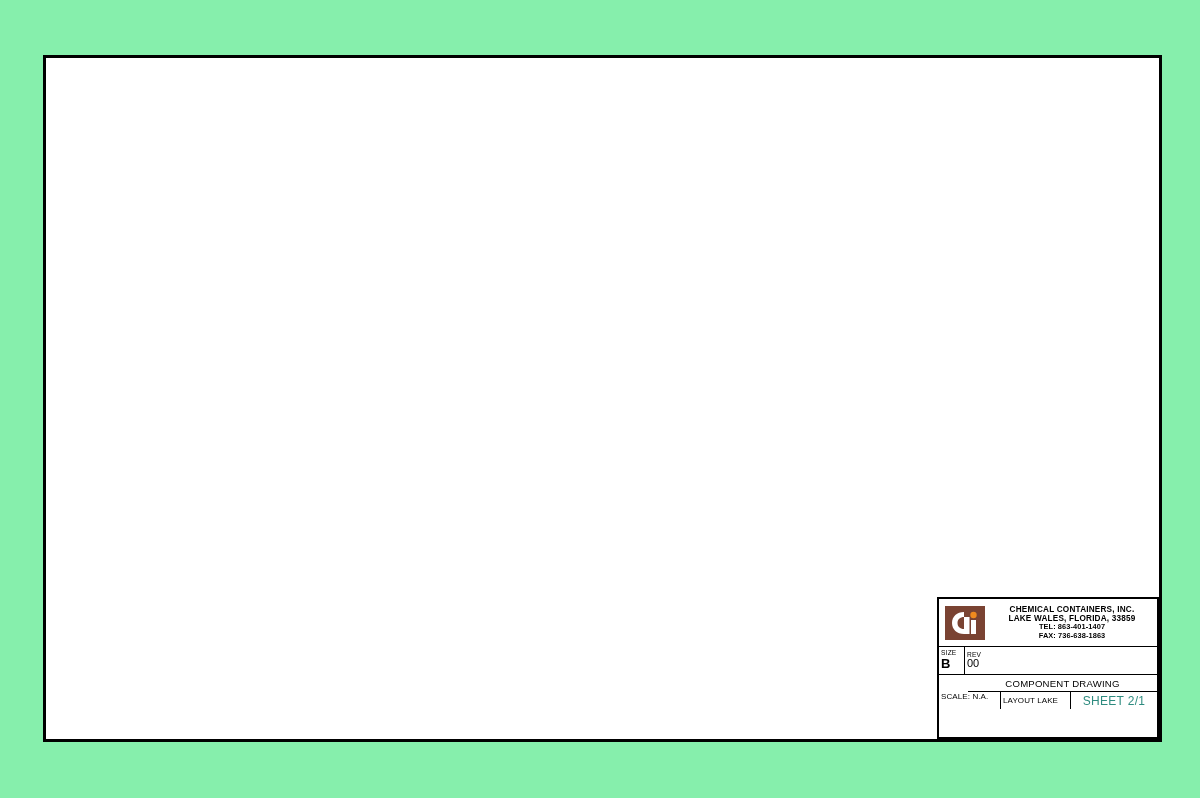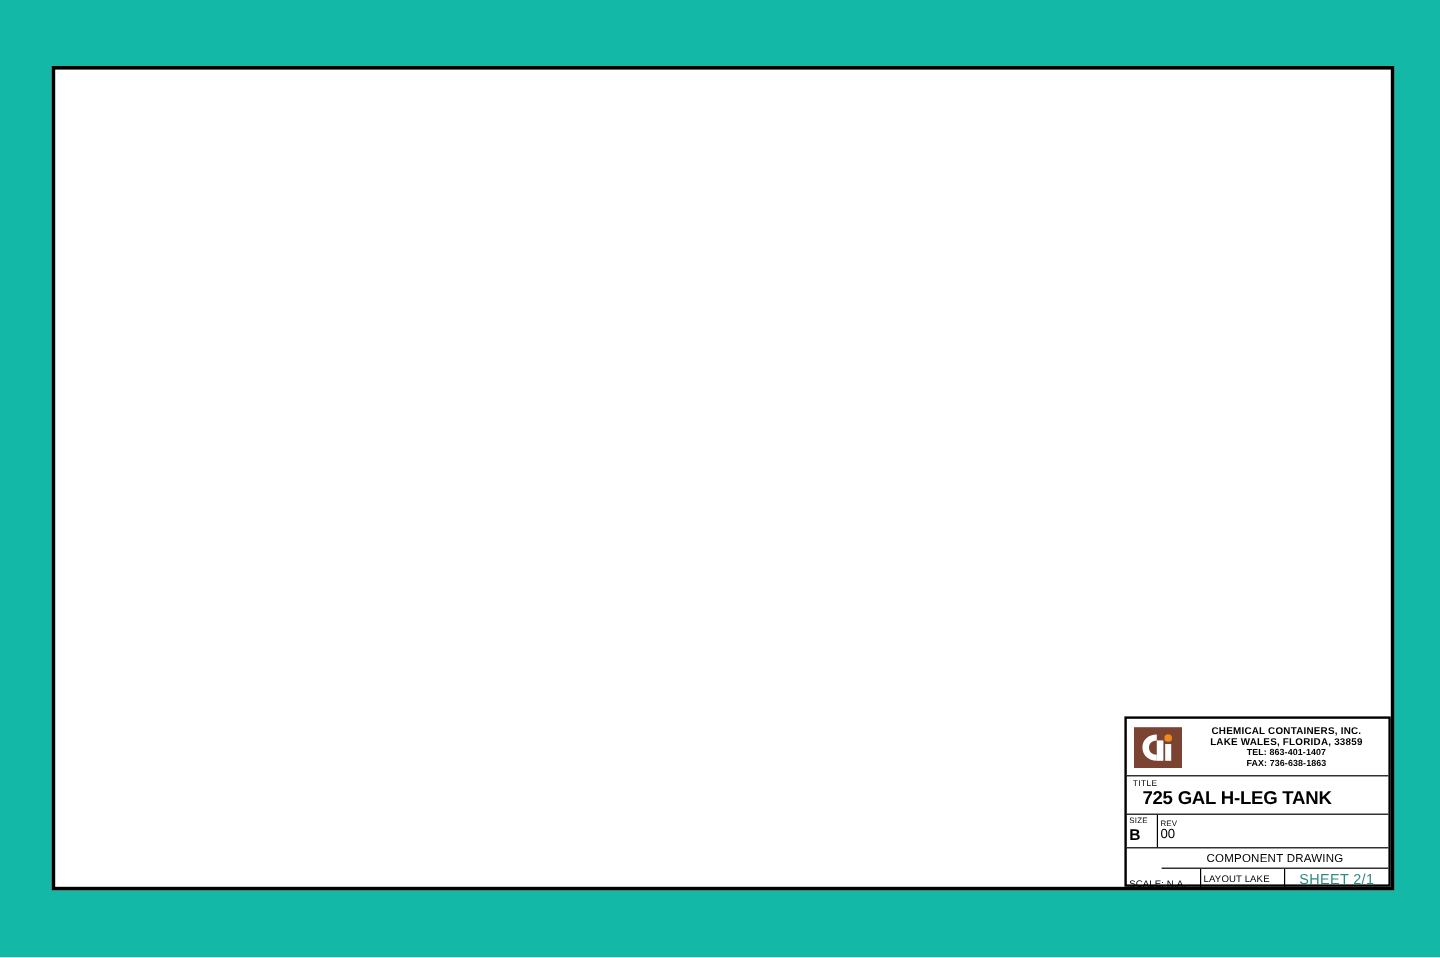--- a/index.html
+++ b/index.html
@@ -1,19 +1,19 @@
 <!DOCTYPE html>
 <html><head>
 <meta charset="utf-8">
 <title>725 GAL H-LEG TANK - T3028N</title>
 <style>
   html,body{margin:0;padding:0;background:#ffffff;}
   body{width:1200px;height:798px;overflow:hidden;
        font-family:"Liberation Sans", sans-serif;color:#000;}
-  #sheet{position:relative;width:1200px;height:798px;background:#14b8a6;}
+  #sheet{position:relative;width:1200px;height:798px;background:#86efac;}
 
   
   #frame{position:absolute;left:43px;top:55px;width:1119px;height:687px;
          border:3px solid #000;box-sizing:border-box;background:#fff;}
 
   .svgwrap{position:absolute;left:0;top:0;}
 
   
   #titleblock{position:absolute;left:937px;top:597px;width:222px;height:142px;
               border:2px solid #000;box-sizing:border-box;background:#fff;}
@@ -39,21 +39,21 @@
   .mini{font-size:6.6px;letter-spacing:0.2px;line-height:1;}
   .big{font-size:13px;font-weight:bold;line-height:1.05;}
   .bigc{font-size:13.5px;font-weight:bold;text-align:center;line-height:1;
         position:absolute;left:0;right:0;top:50%;transform:translateY(-42%);}
   .rev-val{font-size:11px;line-height:1;}
 
   #tb-comp{height:17px;align-items:center;justify-content:center;margin-left:29px;}
   .comp-val{font-size:9.6px;letter-spacing:0.2px;}
 
   #tb-foot{height:17px;align-items:center;}
-  #f-scale{width:62px;border-right:1.5px solid #000;height:100%;display:flex;align-items:flex-end;padding-left:2px;box-sizing:border-box;}
+  #f-scale{width:62px;border-right:1.5px solid #000;height:100%;display:flex;align-items:flex-start;padding-left:2px;box-sizing:border-box;}
   #f-layout{width:70px;border-right:1.5px solid #000;height:100%;display:flex;align-items:center;padding-left:2px;box-sizing:border-box;}
   #f-sheet{flex:1;height:100%;display:flex;align-items:center;justify-content:center;}
   .foot-t{font-size:8px;letter-spacing:0.1px;}
   .sheet-t{font-size:12px;letter-spacing:0.3px;}
 
   text{font-family:"Liberation Sans", sans-serif;}
 </style>
 </head>
 <body>
 
@@ -407,24 +407,20 @@
         </svg>
       </div>
       <div id="tb-company">
         <div class="co-name">CHEMICAL CONTAINERS, INC.</div>
         <div class="co-name">LAKE WALES, FLORIDA, 33859</div>
         <div class="co-tel">TEL: 863-401-1407</div>
         <div class="co-tel">FAX: 736-638-1863</div>
       </div>
     </div>
 
-    <div class="tb-row" id="tb-title">
-      <div class="tb-label">TITLE</div>
-      <div class="tb-title-val">725 GAL H-LEG TANK</div>
-    </div>
 
     <div class="tb-row" id="tb-dwg">
       <div class="cell" id="c-size">
         <div class="mini">SIZE</div>
         <div class="big">B</div>
       </div>
       <div class="cell" id="c-rev">
         <div class="mini">REV</div>
         <div class="rev-val">00</div>
       </div>

